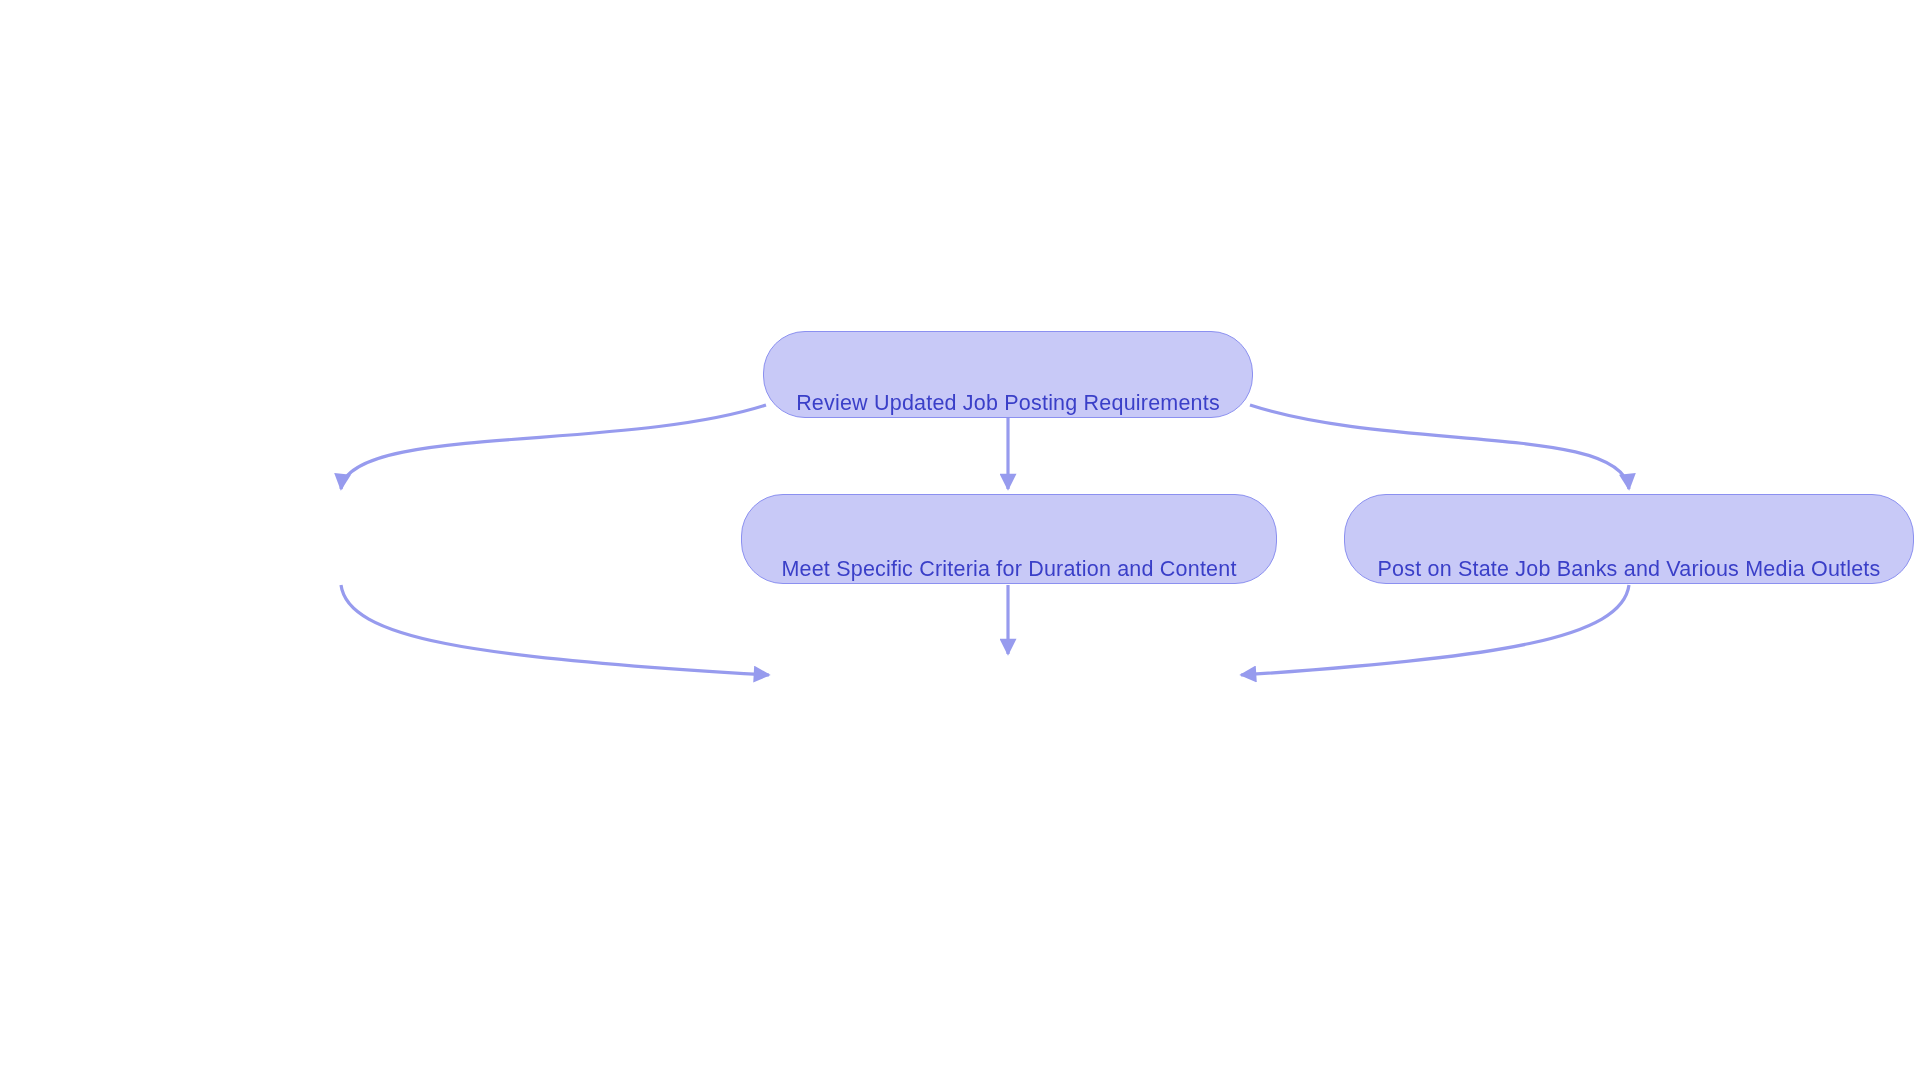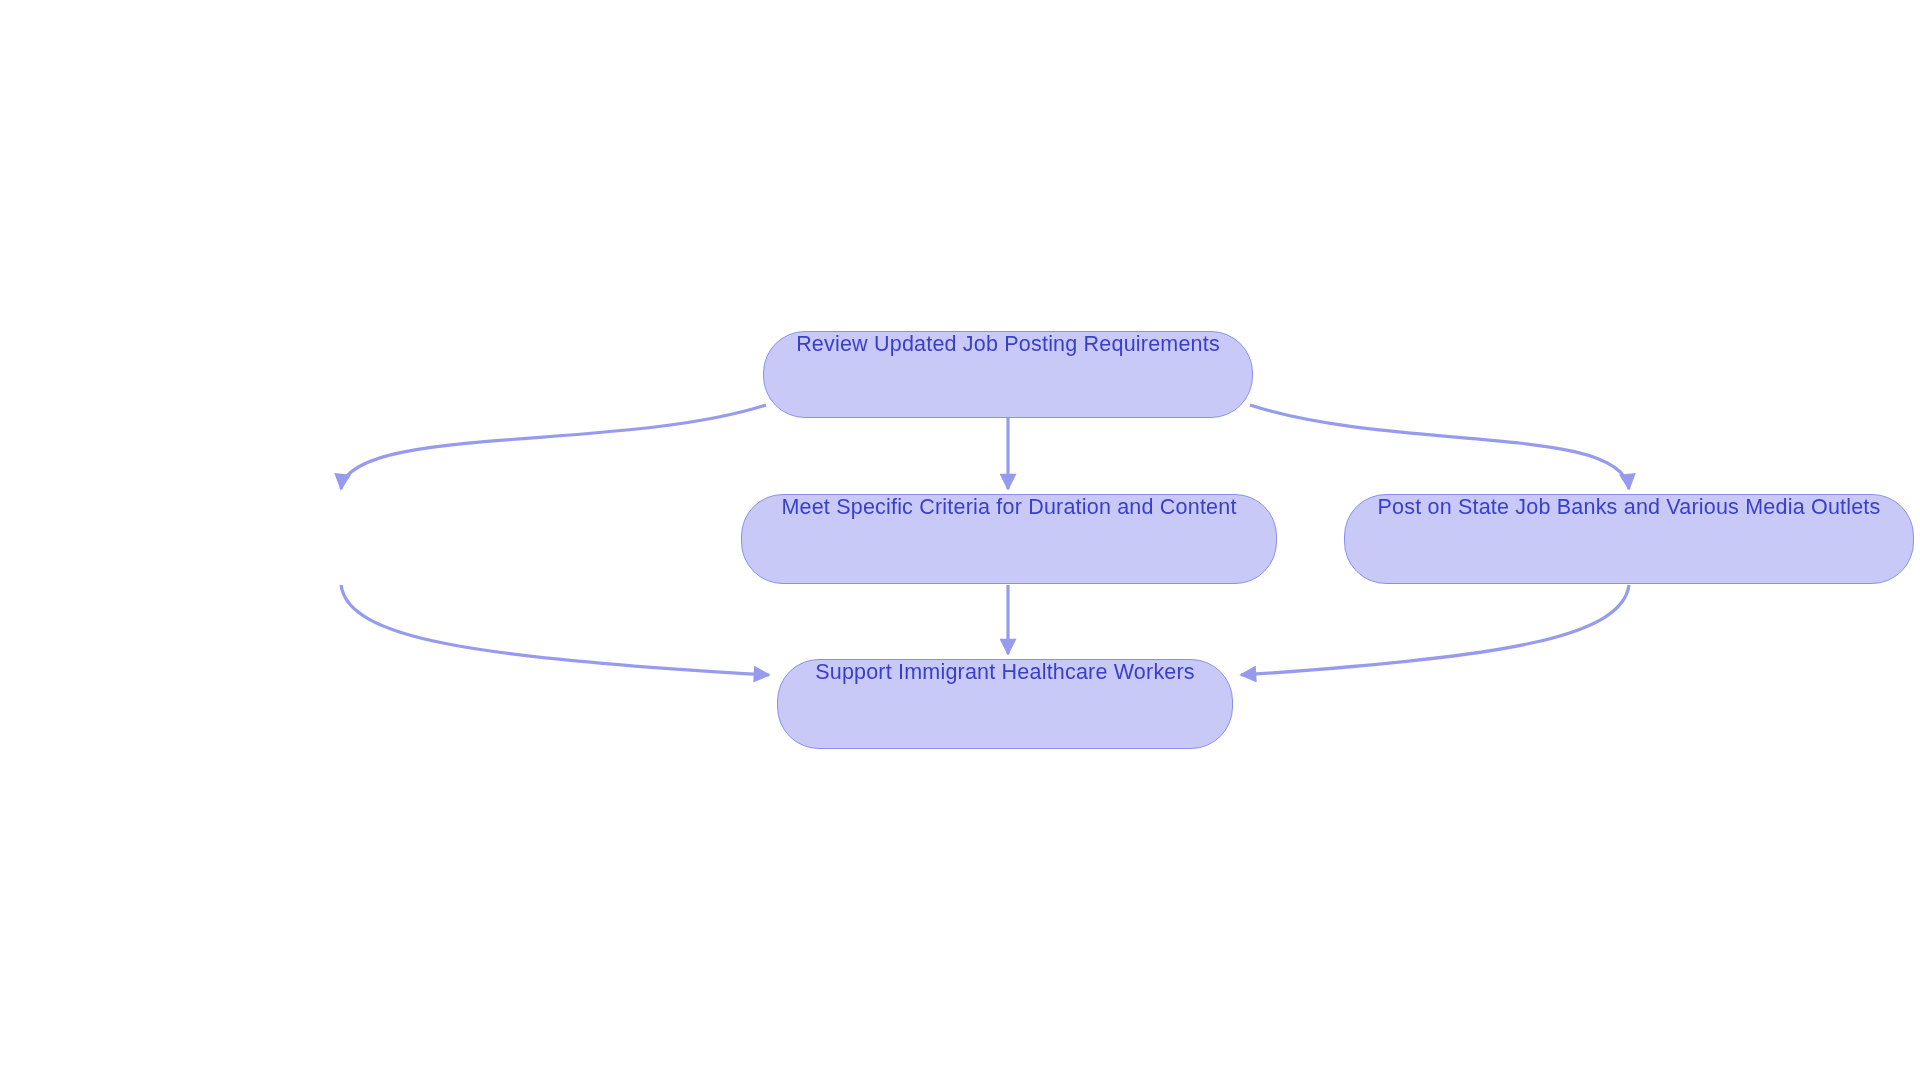--- a/index.html
+++ b/index.html
@@ -27,21 +27,21 @@
     stroke: #979bee;
     stroke-width: 3.2;
   }
   .node {
     position: absolute;
     box-sizing: border-box;
     background: #c8c9f7;
     border: 1.6px solid #8b90f0;
     border-radius: 42px;
     display: flex;
-    align-items: flex-start;
+    align-items: flex-end;
     justify-content: center;
     text-align: center;
   }
   .node .label {
     color: #3a3fc8;
     font-size: 21.5px;
     line-height: 1.2;
     white-space: nowrap;
     letter-spacing: 0.2px;
   }
@@ -71,17 +71,14 @@
 
 
   <div class="node" style="left:741px; top:494px; width:536px; height:90px;">
     <span class="label">Meet Specific Criteria for Duration and Content</span>
   </div>
 
   <div class="node" style="left:1344px; top:494px; width:570px; height:90px;">
     <span class="label">Post on State Job Banks and Various Media Outlets</span>
   </div>
 
-  <div class="node" style="left:777px; top:659px; width:456px; height:90px;">
-    <span class="label">Support Immigrant Healthcare Workers</span>
-  </div>
 
 </div>
 
 </body></html>

